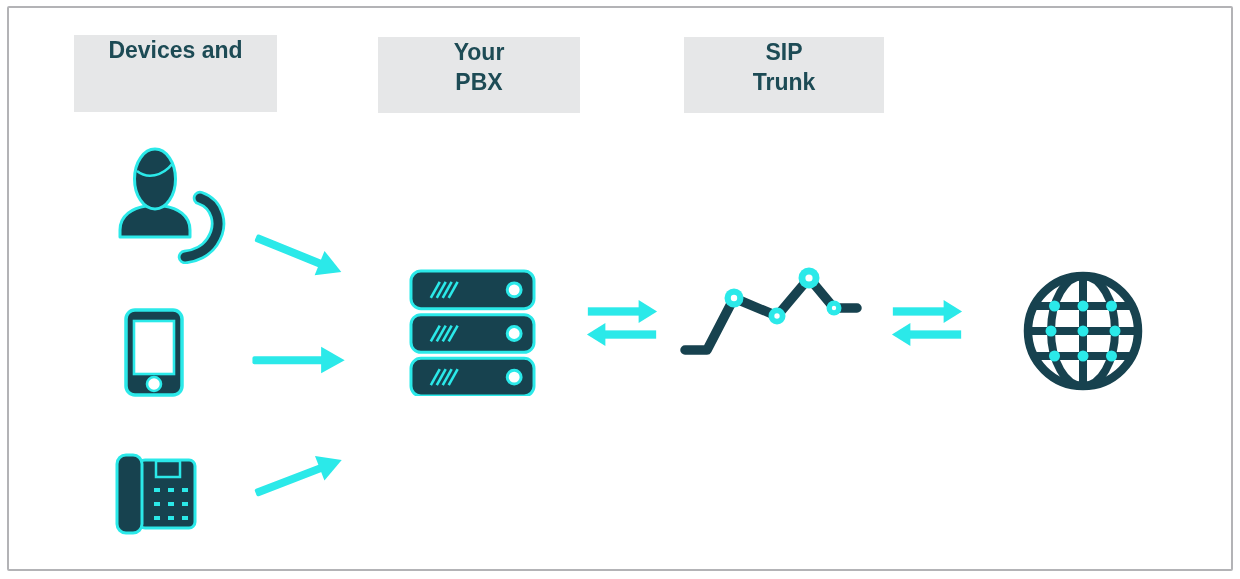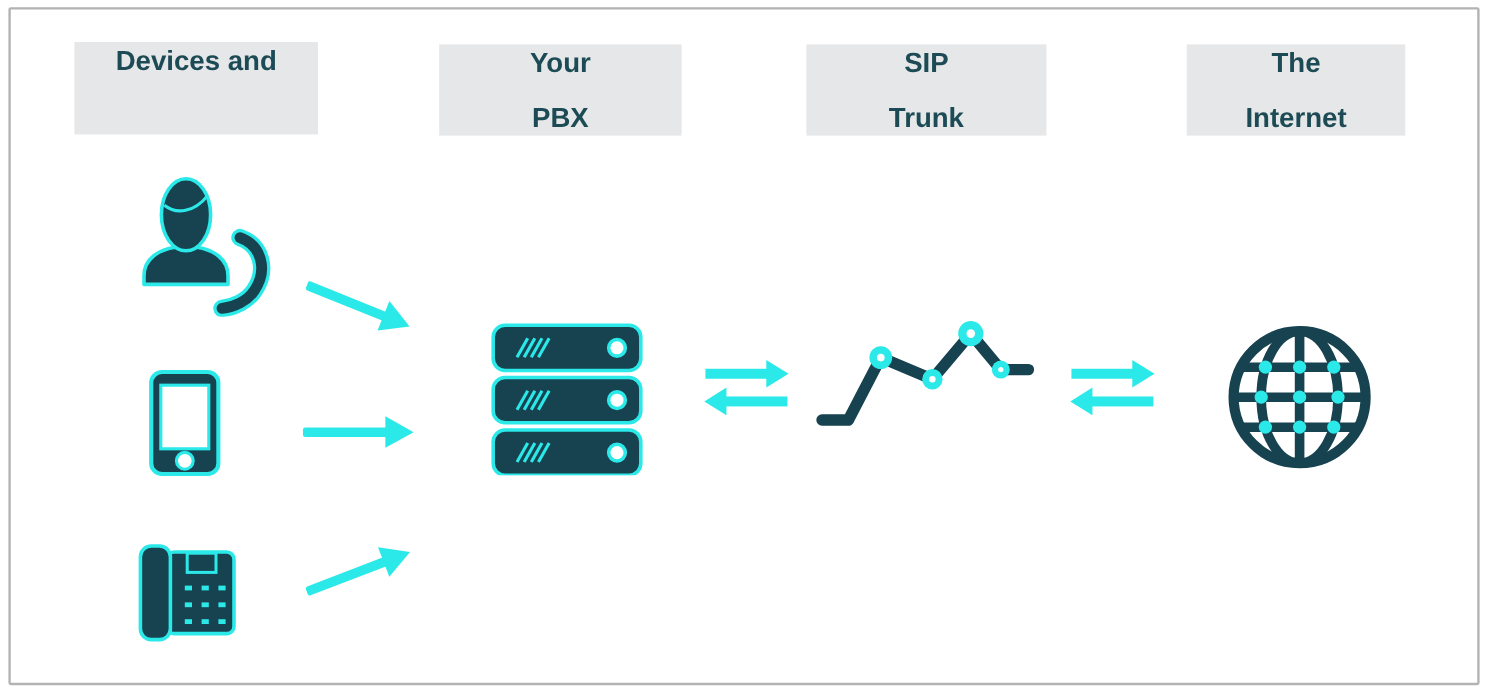--- a/index.html
+++ b/index.html
@@ -22,24 +22,25 @@
   .frame{
     position:absolute;left:7px;top:6px;right:7px;bottom:8px;
     border:2px solid var(--frame-border);
     border-radius:2px;
     pointer-events:none;
   }
   .label-box{
     position:absolute;
     background:var(--box-bg);
     display:flex;flex-direction:column;
-    align-items:center;justify-content:space-between;
+    align-items:center;justify-content:flex-start;
     color:var(--text);
     font-size:23px;font-weight:bold;line-height:30px;
     text-align:center;
+    margin-left:12px;
   }
   .abs{position:absolute;}
   
   .fd{fill:var(--dark);}
   .fc{fill:var(--cyan);}
   .fw{fill:var(--white);}
   .sn{fill:none;}
   .sc{stroke:var(--cyan);}
   .sd{stroke:var(--dark);}
 </style>
@@ -52,24 +53,20 @@
   <div class="label-box" style="left:62px;top:35px;width:203px;height:77px;">
     <span>Devices and</span>
   </div>
   <div class="label-box" style="left:366px;top:37px;width:202px;height:76px;">
     <span>Your</span>
     <span>PBX</span>
   </div>
   <div class="label-box" style="left:672px;top:37px;width:200px;height:76px;">
     <span>SIP</span>
     <span>Trunk</span>
-  </div>
-  <div class="label-box" style="left:989px;top:37px;width:182px;height:76px;">
-    <span>The</span>
-    <span>Internet</span>
   </div>
 
   <svg class="abs" style="left:112px;top:146px;" width="115" height="118" viewBox="0 0 115 118">
     <rect class="fd sc" x="33" y="54" width="20" height="22" stroke-width="3"></rect>
     <path class="fd sc" stroke-width="3" stroke-linejoin="round" d="M8,91 L8,84 C8,69 21,62 34,60 L52,60 C65,62 78,69 78,84 L78,91 Z"></path>
     <ellipse class="fd sc" cx="43" cy="33" rx="20.5" ry="30" stroke-width="3"></ellipse>
     <path class="sn sc" stroke-width="2.6" d="M25,25 C35,33 50,31 61,17"></path>
     <path class="sn sc" stroke-width="14.5" stroke-linecap="round" d="M88,52 C105,58 112,78 100,96 C94,105 83,110 73,111"></path>
     <path class="sn sd" stroke-width="9" stroke-linecap="round" d="M88,52 C105,58 112,78 100,96 C94,105 83,110 73,111"></path>
   </svg>

